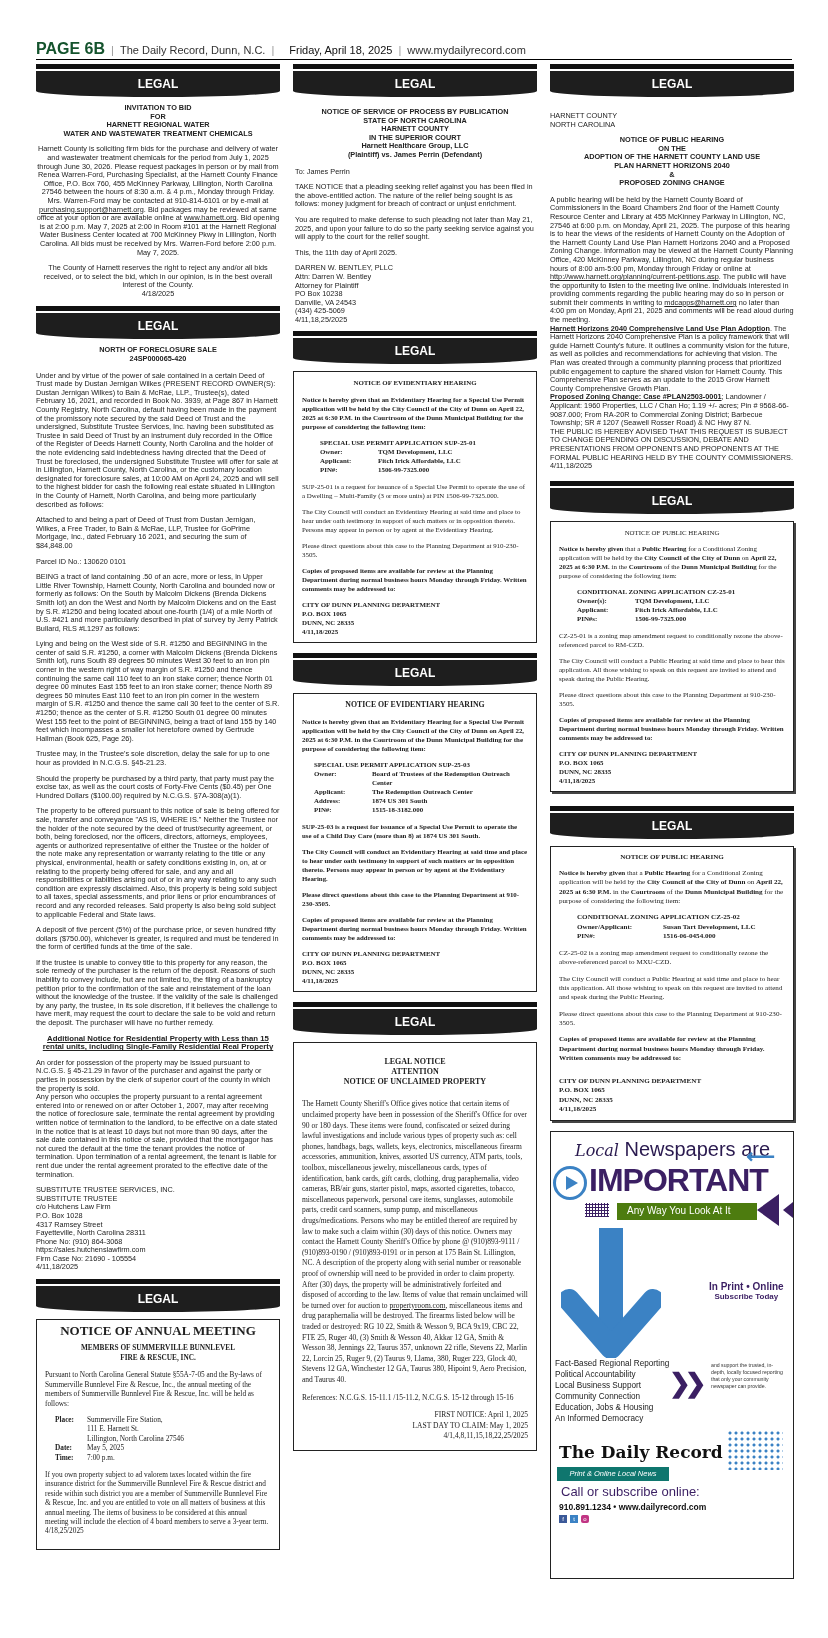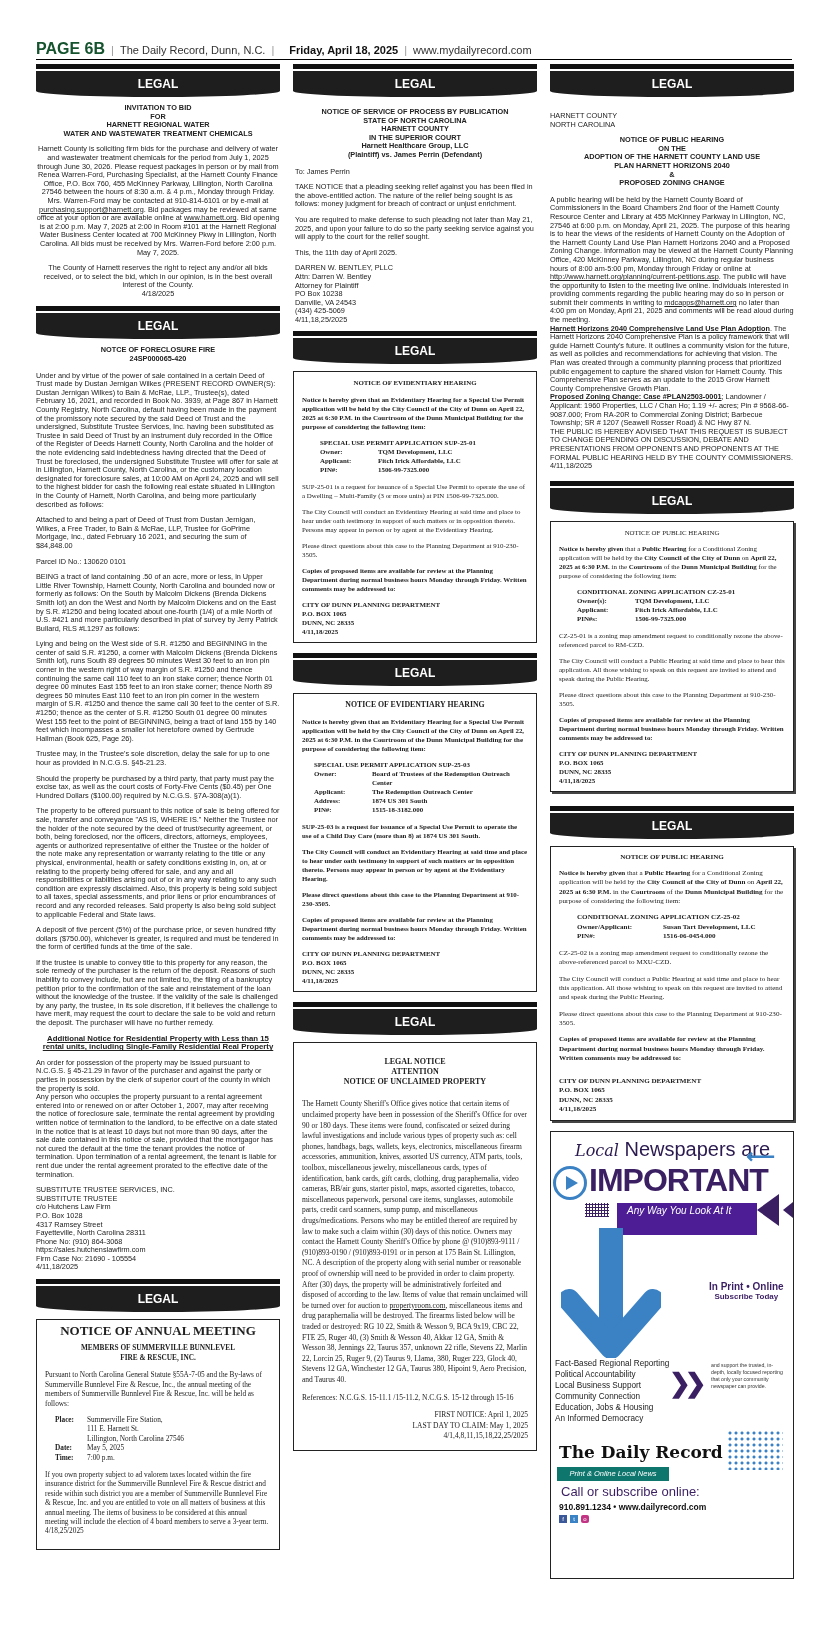--- a/index.html
+++ b/index.html
@@ -1,21 +1,21 @@
 <!DOCTYPE html>
 <html><head>
 <meta charset="utf-8">
 <style>
   * { box-sizing: border-box; margin: 0; padding: 0; }
   html, body { width: 828px; height: 1638px; background: #fff; overflow: hidden; }
   body { position: relative; color: #222; font-family: "Liberation Sans", sans-serif; }
   .masthead { position: absolute; left: 36px; top: 40px; width: 756px; height: 20px; display: flex; align-items: baseline; font-size: 11px; color: #333; border-bottom: 1px solid #000; padding-bottom: 2px; }
   .masthead .page { font-weight: bold; font-size: 16px; color: #14532d; }
   .masthead .sep { color: #999; margin: 0 6px; }
-  .masthead .date { font-weight: bold; color: #111; padding-left: 9px; }
+  .masthead .date { font-weight: normal; color: #111; padding-left: 9px; }
   .col { position: absolute; top: 64px; }
   .c1 { left: 36px; width: 244px; }
   .c2 { left: 293px; width: 244px; }
   .c3 { left: 550px; width: 244px; }
   .banner { position: relative; height: 34px; margin-bottom: 6px; }
   .banner .topbar { height: 5px; background: #111; }
   .banner .bar { height: 26px; background: #1e1e1e; color: #fff; font-weight: bold; font-size: 12px; text-align: center; line-height: 26px; border-radius: 0 0 50% 50% / 0 0 6px 6px; margin-top: 2px; }
   .sans { font-family: "Liberation Sans", sans-serif; font-size: 7.3px; line-height: 8.6px; }
   .serif { font-family: "Liberation Serif", serif; font-size: 7.6px; line-height: 10px; }
   .center { text-align: center; }
@@ -29,21 +29,21 @@
   .kv2 { display: grid; grid-template-columns: 86px 1fr; margin: 0 0 8px 18px; font-weight: bold; }
   .kv .h, .kv2 .h { grid-column: 1 / 3; }
   .meet-kv { display: grid; grid-template-columns: 32px 1fr; margin: 0 0 8px 10px; }
   .ad { border: 1.5px solid #222; height: 448px; position: relative; margin-top: 10px; overflow: hidden; }
   .ad .local { position: absolute; left: 24px; top: 6px; font-size: 20px; color: #2a1a4f; text-align: center; }
   .ad .local i { font-family: "DejaVu Serif", serif; font-style: italic; font-size: 16px; }
   .ad .arrow-left { position: absolute; right: 18px; top: 12px; color: #3b82c4; font-size: 20px; font-weight: bold; }
   .ad .important { position: absolute; left: 38px; top: 30px; font-size: 32px; font-weight: bold; color: #3b1f63; letter-spacing: -1px; }
   .ad .playcircle { position: absolute; left: 2px; top: 34px; width: 34px; height: 34px; border: 3px solid #3b82c4; border-radius: 50%; }
   .ad .playcircle:after { content: ""; position: absolute; left: 10px; top: 7px; border-left: 12px solid #3b82c4; border-top: 7px solid transparent; border-bottom: 7px solid transparent; }
-  .ad .anyway { position: absolute; left: 66px; top: 71px; width: 140px; height: 32px; background: #4c1d95; color: #fff; font-size: 10px; font-style: italic; line-height: 16px; padding-left: 10px; }
+  .ad .anyway { position: absolute; left: 66px; top: 71px; width: 140px; height: 17px; background: #4d7c0f; color: #fff; font-size: 10px; line-height: 16px; padding-left: 10px; }
   .ad .dots1 { position: absolute; left: 34px; top: 71px; width: 24px; height: 14px; background-image: radial-gradient(#3b1f63 1px, transparent 1.2px); background-size: 3px 3px; }
   .ad .tri1 { position: absolute; right: 14px; top: 62px; border-right: 22px solid #3b1f63; border-top: 16px solid transparent; border-bottom: 16px solid transparent; }
   .ad .tri2 { position: absolute; right: 0; top: 70px; border-right: 10px solid #3b1f63; border-top: 8px solid transparent; border-bottom: 8px solid transparent; }
   .ad .downarrow { position: absolute; left: 10px; top: 96px; width: 100px; height: 130px; }
   .ad .inprint { position: absolute; left: 158px; top: 149px; color: #3b1f63; font-weight: bold; font-size: 10px; text-align: center; }
   .ad .inprint .s { font-size: 8px; }
   .ad .benefits { position: absolute; left: 4px; top: 226px; font-size: 8.2px; line-height: 11px; color: #222; }
   .ad .chev { position: absolute; left: 118px; top: 236px; font-size: 26px; font-weight: bold; color: #3b1f63; letter-spacing: -6px; }
   .ad .support { position: absolute; left: 160px; top: 230px; width: 72px; font-size: 5.2px; line-height: 7px; color: #333; }
   .ad .dots2 { position: absolute; right: 10px; top: 298px; width: 56px; height: 40px; background-image: radial-gradient(#3b82c4 1.4px, transparent 1.7px); background-size: 6px 6px; }
@@ -84,21 +84,21 @@
     <p class="center"><span>The County of Harnett reserves the right to reject any and/or all bids received, or to select the bid, which in our opinion, is in the best overall interest of the County.</span><br><span>4/18/2025</span></p>
   </div>
 
   <div class="banner" style="margin-top:8px;">
       <div class="topbar"></div>
       <div class="bar">LEGAL</div>
     </div>
 
   <div class="sans">
     <div class="title">
-        <div>NOTCE OF FORECLOSURE FIRE</div>
+        <div>NORTH OF FORECLOSURE SALE</div>
         <div>24SP000065-420</div>
       </div>
     <p>Under and by virtue of the power of sale contained in a certain Deed of Trust made by Dustan Jernigan Wilkes (PRESENT RECORD OWNER(S): Dustan Jernigan Wilkes) to Bain &amp; McRae, LLP., Trustee(s), dated February 16, 2021, and recorded in Book No. 3939, at Page 867 in Harnett County Registry, North Carolina, default having been made in the payment of the promissory note secured by the said Deed of Trust and the undersigned, Substitute Trustee Services, Inc. having been substituted as Trustee in said Deed of Trust by an instrument duly recorded in the Office of the Register of Deeds Harnett County, North Carolina and the holder of the note evidencing said indebtedness having directed that the Deed of Trust be foreclosed, the undersigned Substitute Trustee will offer for sale at in Lillington, Harnett County, North Carolina, or the customary location designated for foreclosure sales, at 10:00 AM on April 24, 2025 and will sell to the highest bidder for cash the following real estate situated in Lillington in the County of Harnett, North Carolina, and being more particularly described as follows:</p>
     <p>Attached to and being a part of Deed of Trust from Dustan Jernigan, Wilkes, a Free Trader, to Bain &amp; McRae, LLP, Trustee for GoPrime Mortgage, Inc., dated February 16 2021, and securing the sum of $84,848.00</p>
     <p>Parcel ID No.: 130620 0101</p>
     <p>BEING a tract of land containing .50 of an acre, more or less, in Upper Little River Township, Harnett County, North Carolina and bounded now or formerly as follows: On the South by Malcolm Dickens (Brenda Dickens Smith lot) an don the West and North by Malcolm Dickens and on the East by S.R. #1250 and being located about one-fourth (1/4) of a mile North of U.S. #421 and more particularly described in plat of survey by Jerry Patrick Bullard, RLS #L1297 as follows:</p>
     <p>Lying and being on the West side of S.R. #1250 and BEGINNING in the center of said S.R. #1250, a corner with Malcolm Dickens (Brenda Dickens Smith lot), runs South 89 degrees 50 minutes West 30 feet to an iron pin corner in the western right of way margin of S.R. #1250 and thence continuing the same call 110 feet to an iron stake corner; thence North 01 degree 00 minutes East 155 feet to an iron stake corner; thence North 89 degrees 50 minutes East 110 feet to an iron pin corner in the western margin of S.R. #1250 and thence the same call 30 feet to the center of S.R. #1250; thence as the center of S.R. #1250 South 01 degree 00 minutes West 155 feet to the point of BEGINNING, being a tract of land 155 by 140 feet which incompasses a smaller lot heretofore owned by Gertrude Hallman (Book 625, Page 26).</p>
     <p>Trustee may, in the Trustee's sole discretion, delay the sale for up to one hour as provided in N.C.G.S. §45-21.23.</p>
     <p>Should the property be purchased by a third party, that party must pay the excise tax, as well as the court costs of Forty-Five Cents ($0.45) per One Hundred Dollars ($100.00) required by N.C.G.S. §7A-308(a)(1).</p>
     <p>The property to be offered pursuant to this notice of sale is being offered for sale, transfer and conveyance "AS IS, WHERE IS." Neither the Trustee nor the holder of the note secured by the deed of trust/security agreement, or both, being foreclosed, nor the officers, directors, attorneys, employees, agents or authorized representative of either the Trustee or the holder of the note make any representation or warranty relating to the title or any physical, environmental, health or safety conditions existing in, on, at or relating to the property being offered for sale, and any and all responsibilities or liabilities arising out of or in any way relating to any such condition are expressly disclaimed. Also, this property is being sold subject to all taxes, special assessments, and prior liens or prior encumbrances of record and any recorded releases. Said property is also being sold subject to applicable Federal and State laws.</p>

